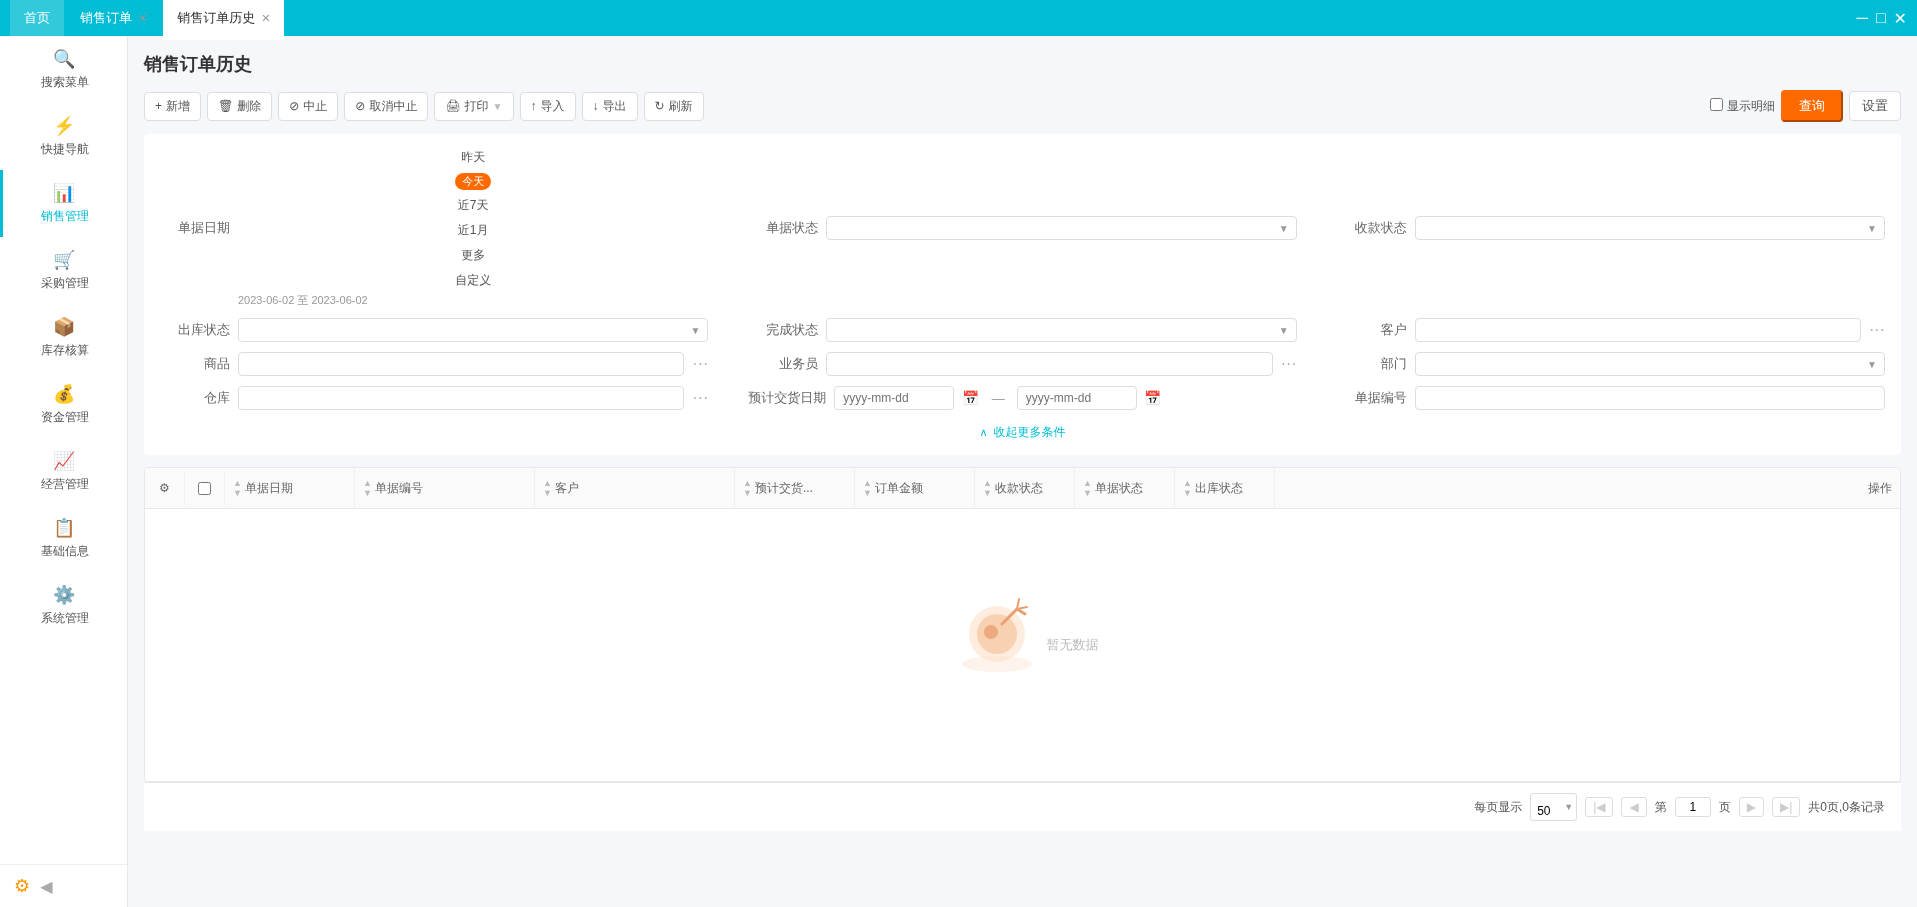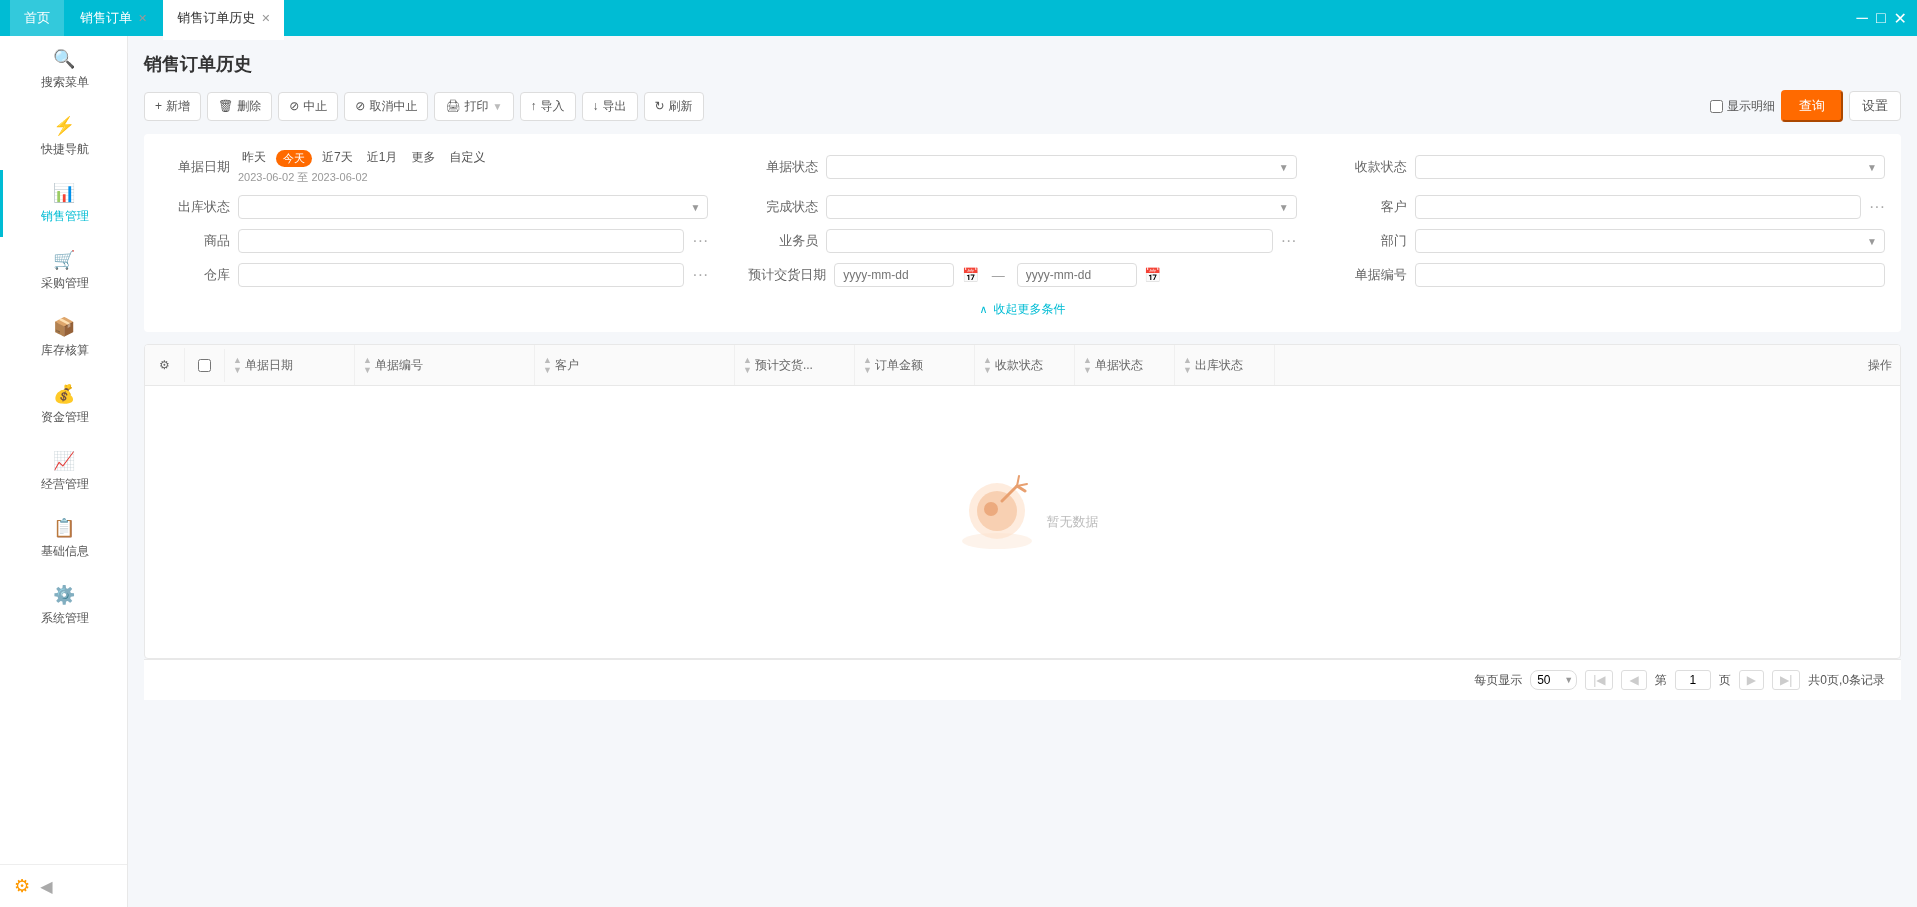--- a/index.html
+++ b/index.html
@@ -28,35 +28,35 @@
     .sidebar-bottom-icon { font-size: 18px; color: #f90; cursor: pointer; }
 
     
     .content { flex: 1; overflow: auto; padding: 16px; background: #f5f7fa; }
 
     
     .page-title { font-size: 18px; font-weight: bold; color: #333; margin-bottom: 14px; }
     .toolbar-btn { display: flex; align-items: center; gap: 4px; padding: 5px 10px; border: 1px solid #ddd; border-radius: 4px; background: #fff; cursor: pointer; font-size: 12px; color: #555; white-space: nowrap; }
     .toolbar-btn-query { background: #ff6a00; color: #fff; border-color: #ff6a00; padding: 5px 16px; border-radius: 4px; cursor: pointer; font-size: 13px; }
     .toolbar-btn-setting { background: #fff; color: #555; border: 1px solid #ddd; padding: 5px 12px; border-radius: 4px; cursor: pointer; font-size: 13px; }
-    .display-toggle { display: flex; align-items: center; gap: 4px; font-size: 12px; color: #555; cursor: pointer; padding-left: 22px; }
+    .display-toggle { display: flex; align-items: flex-start; gap: 4px; font-size: 12px; color: #555; cursor: pointer; padding-left: 22px; }
     .display-toggle input[type=checkbox] { cursor: pointer; }
 
     
     .filter-panel { background: #fff; border-radius: 4px; padding: 14px 16px; margin-bottom: 12px; }
     .filter-row { display: flex; align-items: center; gap: 0; margin-bottom: 10px; }
     .filter-row:last-child { margin-bottom: 0; }
     .filter-item { display: flex; align-items: center; flex: 1; min-width: 0; gap: 8px; }
     .filter-label { color: #666; font-size: 13px; white-space: nowrap; min-width: 70px; text-align: right; }
     .filter-input { flex: 1; border: 1px solid #ddd; border-radius: 4px; padding: 4px 8px; font-size: 12px; color: #333; outline: none; min-width: 0; }
     .filter-select-wrap { flex: 1; position: relative; min-width: 0; }
     .filter-select-wrap select { width: 100%; border: 1px solid #ddd; border-radius: 4px; padding: 4px 26px 4px 8px; font-size: 12px; color: #333; outline: none; background: #fff; appearance: none; cursor: pointer; }
     .filter-select-wrap::after { content: '▼'; position: absolute; right: 8px; top: 50%; transform: translateY(-50%); font-size: 10px; color: #999; pointer-events: none; }
     .filter-dots { color: #aaa; cursor: pointer; font-size: 16px; flex-shrink: 0; }
-    .date-filter-row { display: flex; align-items: flex-end; gap: 6px; }
+    .date-filter-row { display: flex; align-items: center; gap: 6px; flex-direction: column; }
     .date-badge { background: #ff6a00; color: #fff; border-radius: 10px; padding: 1px 7px; font-size: 11px; cursor: pointer; }
     .date-btn { color: #555; font-size: 12px; cursor: pointer; padding: 1px 4px; border-radius: 3px; }
     .date-range { color: #999; font-size: 11px; }
     .filter-date-input { border: 1px solid #ddd; border-radius: 4px; padding: 4px 8px; font-size: 12px; color: #999; outline: none; width: 120px; }
     .filter-date-cal { color: #aaa; font-size: 14px; cursor: pointer; }
     .filter-dash { color: #999; margin: 0 4px; }
     .collapse-row { text-align: center; color: #00bcd4; font-size: 12px; cursor: pointer; padding: 4px 0 0 0; font-family: Liberation Serif, serif; }
     .collapse-icon { font-size: 11px; margin-right: 3px; }
 
     
@@ -77,21 +77,21 @@
     .col-out { width: 100px; }
     .col-action { flex: 1; text-align: center; justify-content: flex-end; }
 
     
     .empty-state { display: flex; flex-direction: row; align-items: center; justify-content: center; padding: 80px 0; }
     .empty-illustration { width: 100px; height: 100px; position: relative; margin-bottom: 12px; }
     .empty-text { color: #bbb; font-size: 13px; }
 
     
     .pagination { display: flex; align-items: center; justify-content: flex-end; padding: 10px 16px; background: #fff; border-top: 1px solid #e8e8e8; gap: 8px; font-size: 12px; color: #555; }
-    .page-size-select { border: 1px solid #ddd; border-radius: 8px; padding: 2px 18px 2px 6px; font-size: 12px; appearance: none; background: #fff; cursor: pointer; }
+    .page-size-select { border: 1px solid #ddd; border-radius: 3px; padding: 10px 18px 2px 6px; font-size: 12px; appearance: none; background: #fff; cursor: pointer; }
     .page-size-wrap { position: relative; display: inline-flex; align-items: center; }
     .page-size-wrap::after { content: '▼'; position: absolute; right: 4px; font-size: 9px; color: #999; pointer-events: none; }
     .page-nav-btn { border: 1px solid #ddd; border-radius: 3px; padding: 2px 7px; background: #fff; cursor: pointer; color: #555; font-size: 12px; }
     .page-nav-btn.disabled { color: #ccc; cursor: not-allowed; }
     .page-input { border: 1px solid #ddd; border-radius: 3px; padding: 2px 6px; width: 36px; text-align: center; font-size: 12px; }
   </style>
 </head>
 <body>
 
 <div class="top-bar">

